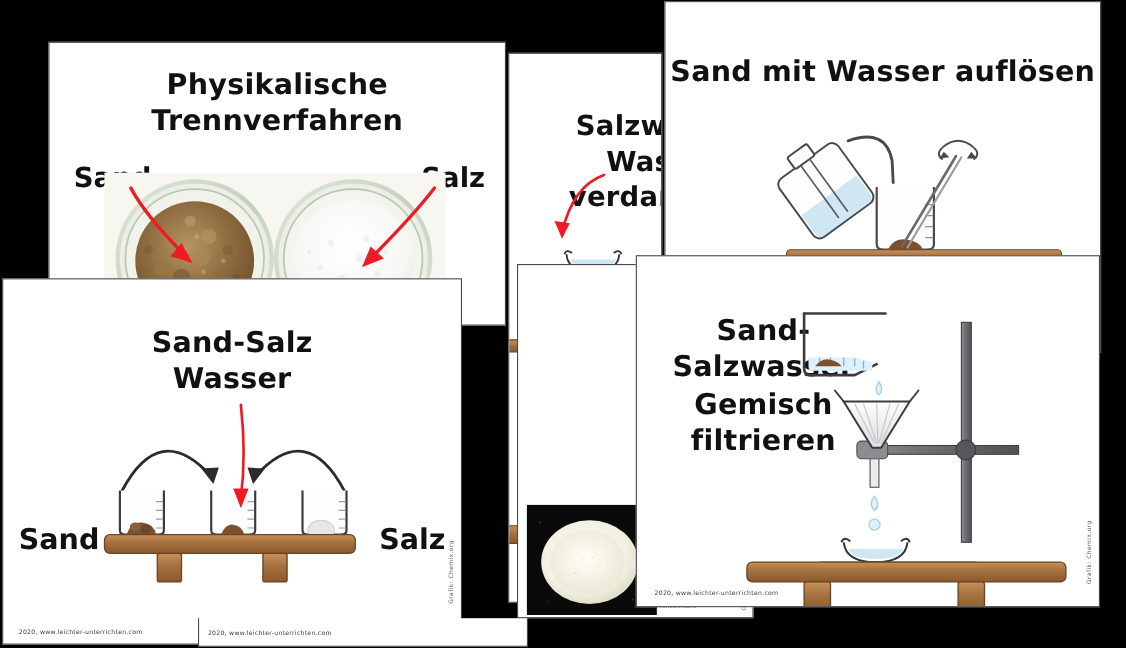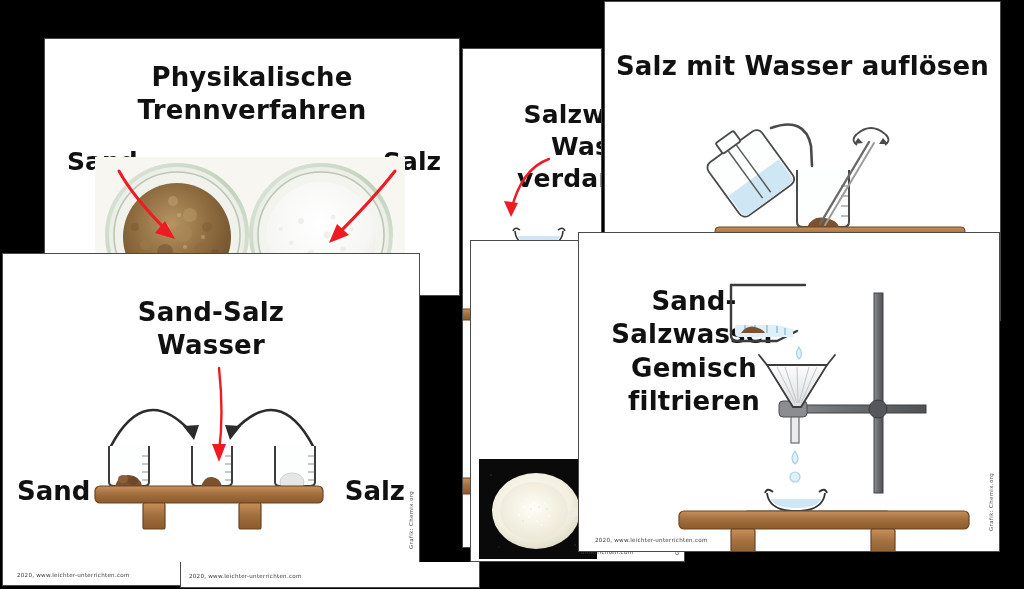--- a/index.html
+++ b/index.html
@@ -260,21 +260,21 @@
       <path d="M8 4 Q22 30 58 66" fill="none" stroke="#ee1b22" stroke-width="3" stroke-linecap="round"></path>
       <path d="M64 72 L44 66 L54 54 Z" fill="#ee1b22"></path>
     </svg>
     <svg style="position:absolute;left:222px;top:128px;" width="140" height="96" viewBox="0 0 140 96">
       <path d="M128 4 Q108 30 68 70" fill="none" stroke="#ee1b22" stroke-width="3" stroke-linecap="round"></path>
       <path d="M62 76 L70 57 L82 68 Z" fill="#ee1b22"></path>
     </svg>
   </div>
 
   <div class="card" style="left:604px;top:1px;width:397px;height:320px;">
-    <div class="title" style="left:0;top:48px;font-size:26px;">Salz mit Wasser auflösen</div>
+    <div class="title" style="left:0;top:48px;font-size:26px;">Sand mit Wasser auflösen</div>
 
     <svg style="position:absolute;left:50px;top:92px;" width="330" height="150" viewBox="0 0 330 150">
       <defs>
         <linearGradient id="bench4" x1="0" y1="0" x2="0" y2="1">
           <stop offset="0%" stop-color="#c89059"></stop>
           <stop offset="45%" stop-color="#a3703f"></stop>
           <stop offset="100%" stop-color="#8b5a2b"></stop>
         </linearGradient>
       </defs>
 

